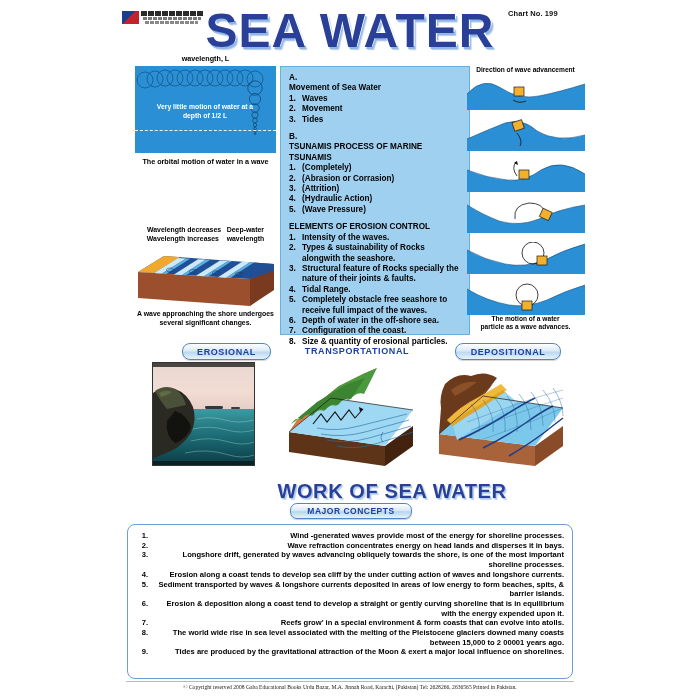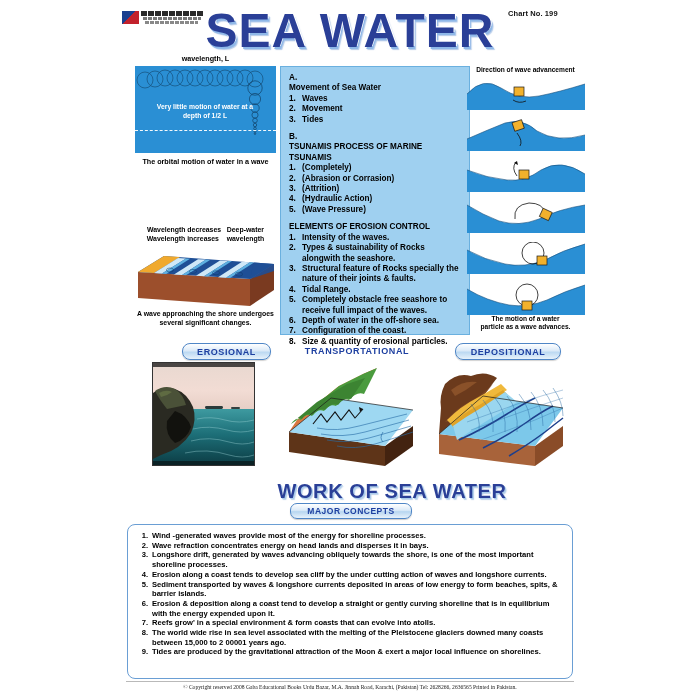--- a/index.html
+++ b/index.html
@@ -100,21 +100,21 @@
         box-shadow:0 1px 1px rgba(0,0,0,.2);
         display:flex;align-items:center;justify-content:center;
         font-size:8.5px;font-weight:bold;letter-spacing:.5px;color:#1d3fa0;}
 
   
   .concepts{position:absolute;left:127px;top:524px;width:446px;height:155px;
         border:1px solid #6a9ed4;border-radius:8px;background:#ffffff;
         box-sizing:border-box;padding:6px 8px 4px 8px;}
   .cline{display:flex;gap:4px;font-size:7.6px;font-weight:bold;line-height:9.7px;color:#000;}
   .cline .num{width:12px;flex:0 0 12px;text-align:right;}
-  .cline .txt{flex:1;}
+  .cline .txt{flex:1;text-align:right;}
 
   
   .foot-rule{position:absolute;left:126px;top:681px;width:448px;height:1px;background:#b9b9b9;}
   .foot{position:absolute;left:0;top:684px;width:700px;text-align:center;
         font-size:5.6px;color:#222;font-family:"Liberation Serif", serif;}
 </style>
 </head>
 <body>
 
 <div class="page">

